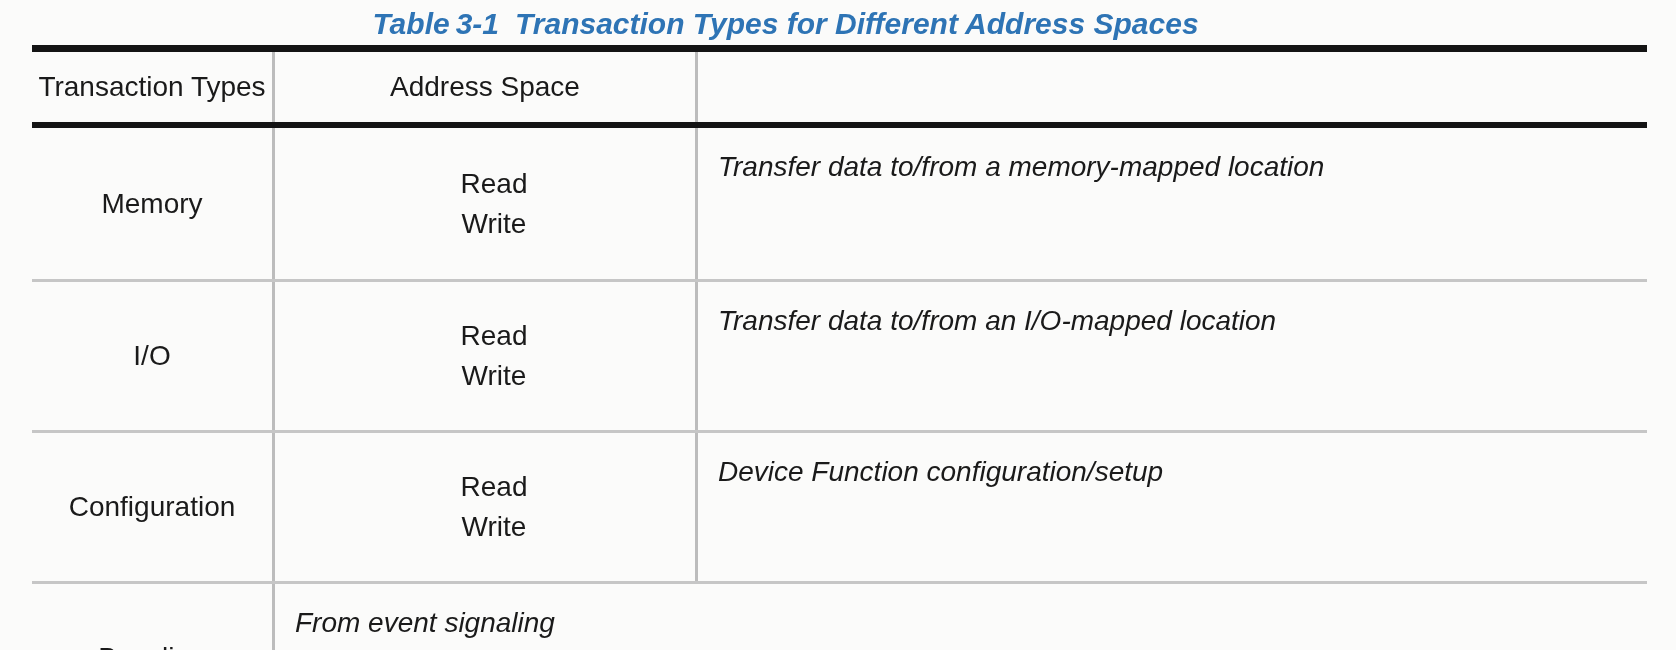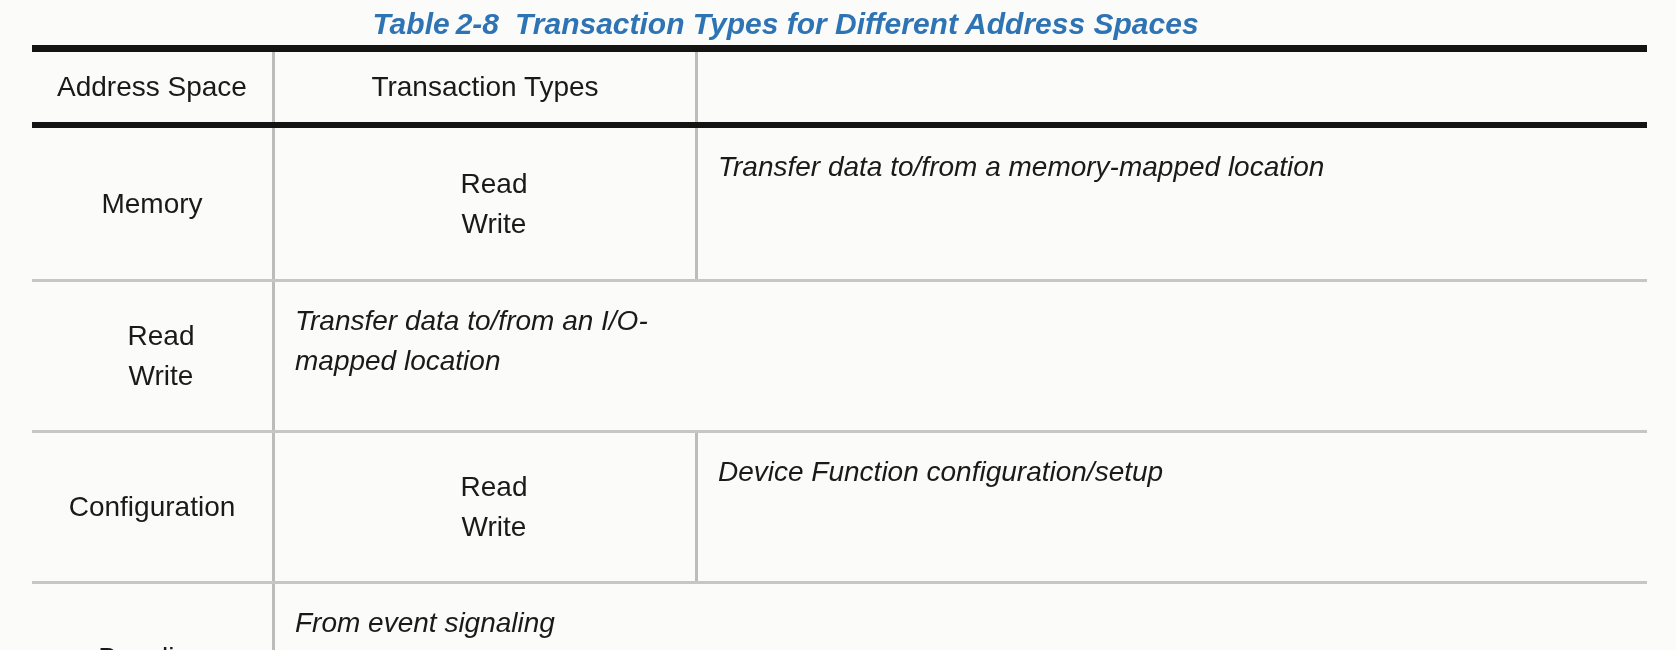--- a/index.html
+++ b/index.html
@@ -87,40 +87,41 @@
     text-align: left;
     font-style: italic;
   }
 </style>
 </head>
 <body>
 
 <div class="page">
 
   <div class="caption">
-    <span class="cap-label"><span>Table</span><span class="num">2-8</span></span><span>Transaction Types for Different Address Spaces</span>
+    <span class="cap-label"><span>Table</span><span class="num">3-1</span></span><span>Transaction Types for Different Address Spaces</span>
   </div>
 
   <div class="pcie-table">
 
     <div class="row header">
+      <div class="cell c2 hcell">Transaction Types</div>
       <div class="cell c1 hcell">Address Space</div>
-      <div class="cell c2 hcell">Transaction Types</div>
     </div>
 
     <div class="row body">
       <div class="cell c1 vcenter">Memory</div>
       <div class="cell c2 vcenter">
         <div>Read</div>
         <div>Write</div>
       </div>
       <div class="cell c3 body-usage">Transfer data to/from a memory-mapped location</div>
     </div>
 
     <div class="row body">
+      <div class="cell c1 vcenter">I/O</div>
       <div class="cell c2 vcenter">
         <div>Read</div>
         <div>Write</div>
       </div>
       <div class="cell c3 body-usage">Transfer data to/from an I/O-mapped location</div>
     </div>
 
     <div class="row body">
       <div class="cell c1 vcenter">Configuration</div>
       <div class="cell c2 vcenter">

